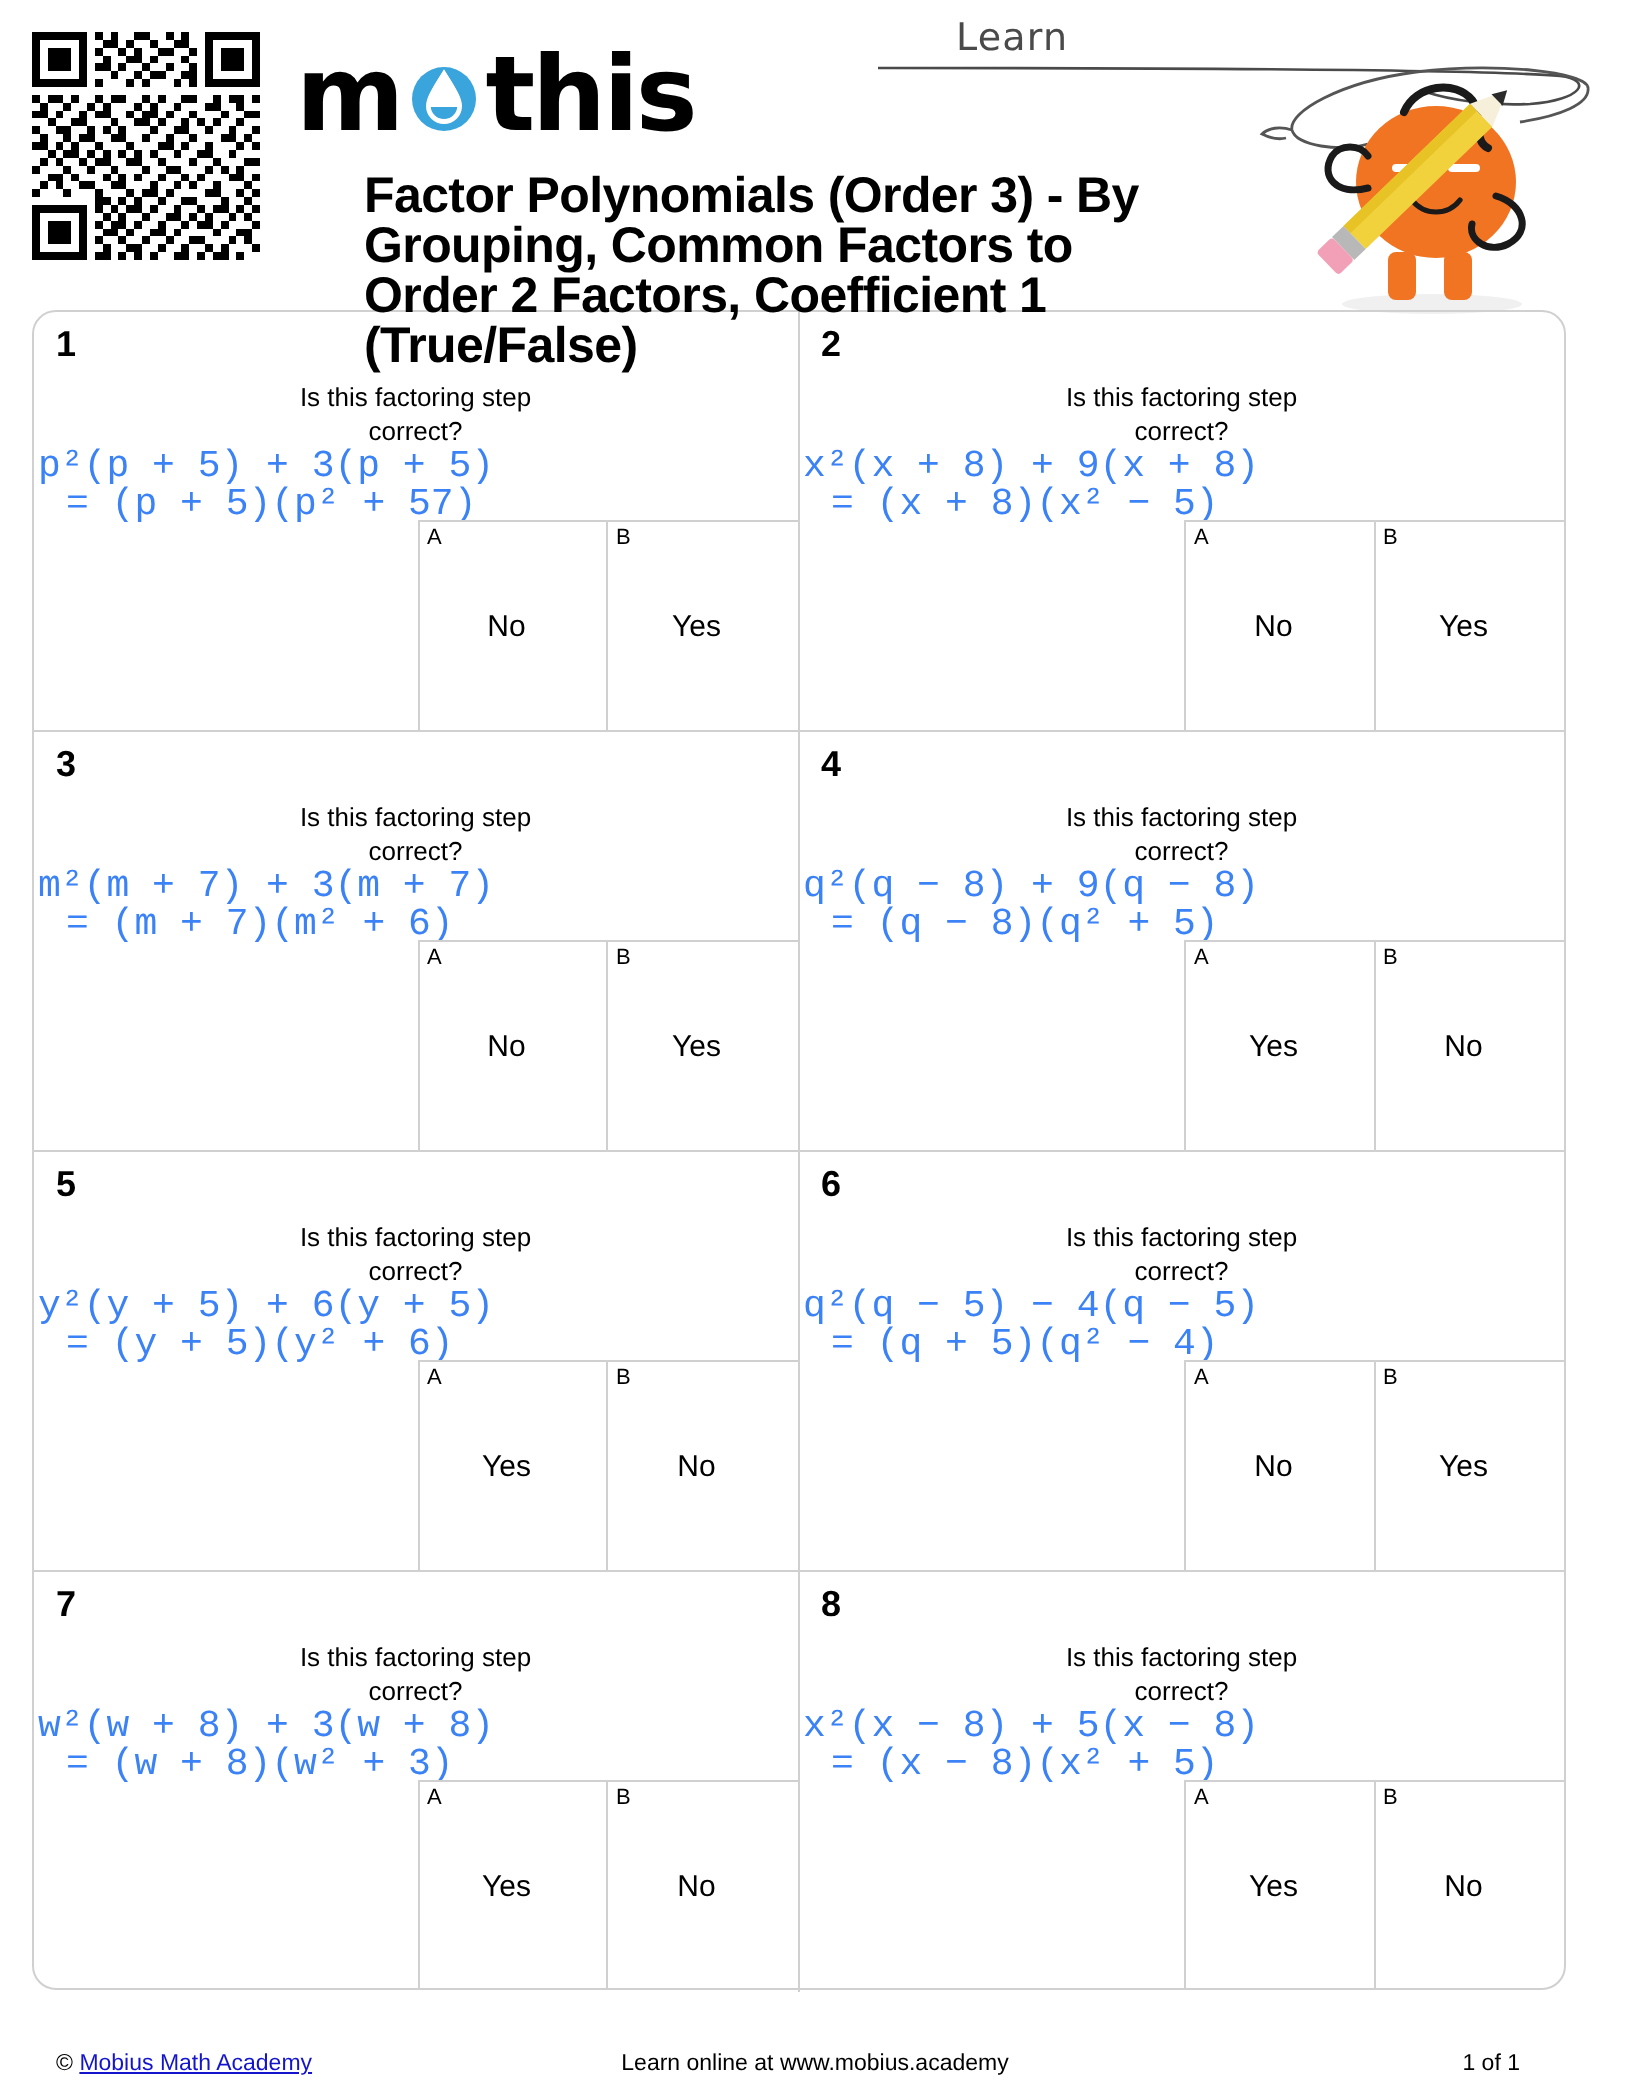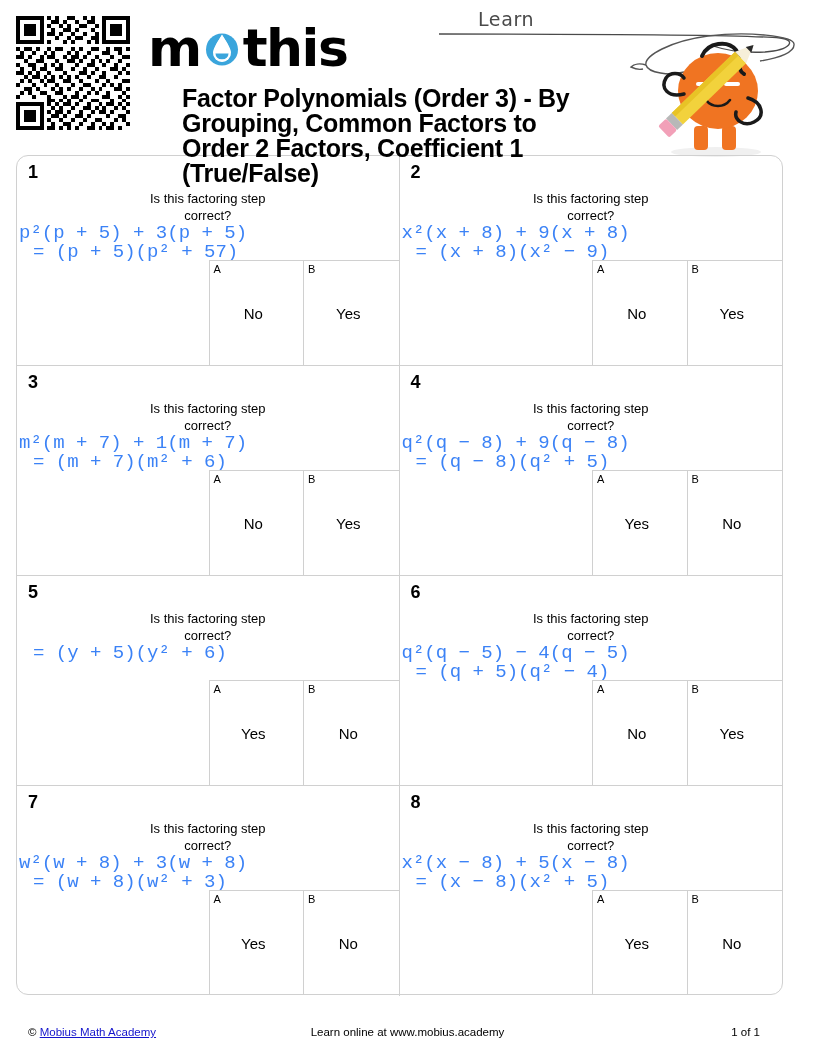--- a/index.html
+++ b/index.html
@@ -551,41 +551,41 @@
           <span class="ans-letter">B</span>
           <span class="ans-text">Yes</span>
         </div>
       </div>
     </div>
     <div class="qcell">
       <div class="qnum">2</div>
       <div class="prompt">Is this factoring step correct?</div>
       <div class="expr">
         <div class="l1">x²(x + 8) + 9(x + 8)</div>
-        <div class="l2">= (x + 8)(x² − 9)</div>
+        <div class="l2">= (x + 8)(x² − 5)</div>
       </div>
       <div class="answers">
         <div class="ans first">
           <span class="ans-letter">A</span>
           <span class="ans-text">No</span>
         </div>
         <div class="ans">
           <span class="ans-letter">B</span>
           <span class="ans-text">Yes</span>
         </div>
       </div>
     </div>
   </div>
 
   <div class="qrow">
     <div class="qcell left">
       <div class="qnum">3</div>
       <div class="prompt">Is this factoring step correct?</div>
       <div class="expr">
-        <div class="l1">m²(m + 7) + 1(m + 7)</div>
+        <div class="l1">m²(m + 7) + 3(m + 7)</div>
         <div class="l2">= (m + 7)(m² + 6)</div>
       </div>
       <div class="answers">
         <div class="ans first">
           <span class="ans-letter">A</span>
           <span class="ans-text">No</span>
         </div>
         <div class="ans">
           <span class="ans-letter">B</span>
           <span class="ans-text">Yes</span>
@@ -610,20 +610,21 @@
         </div>
       </div>
     </div>
   </div>
 
   <div class="qrow">
     <div class="qcell left">
       <div class="qnum">5</div>
       <div class="prompt">Is this factoring step correct?</div>
       <div class="expr">
+        <div class="l1">y²(y + 5) + 6(y + 5)</div>
         <div class="l2">= (y + 5)(y² + 6)</div>
       </div>
       <div class="answers">
         <div class="ans first">
           <span class="ans-letter">A</span>
           <span class="ans-text">Yes</span>
         </div>
         <div class="ans">
           <span class="ans-letter">B</span>
           <span class="ans-text">No</span>

